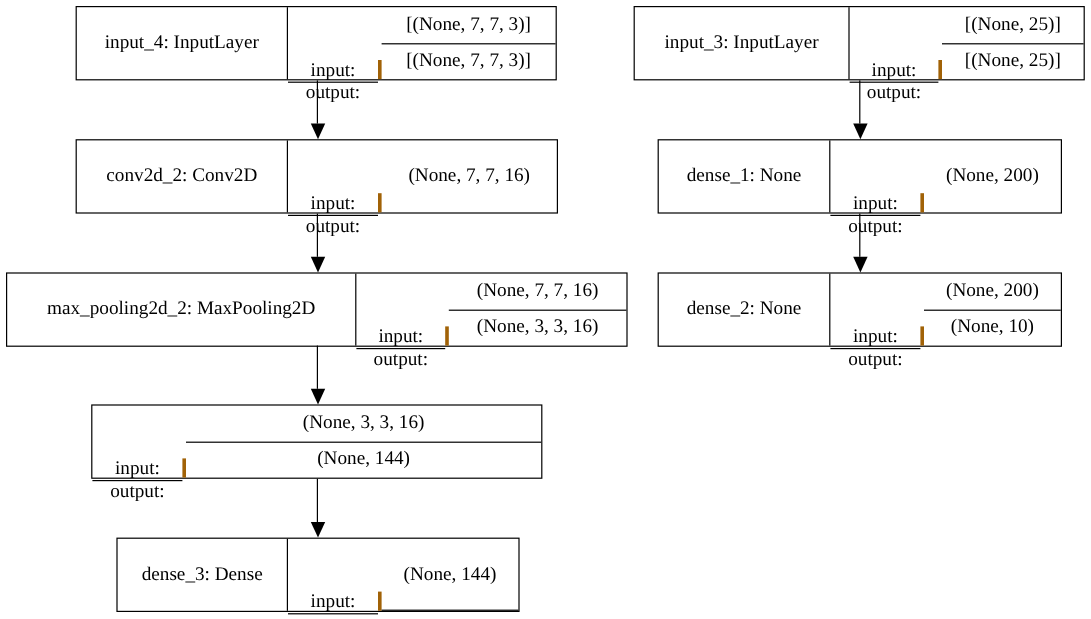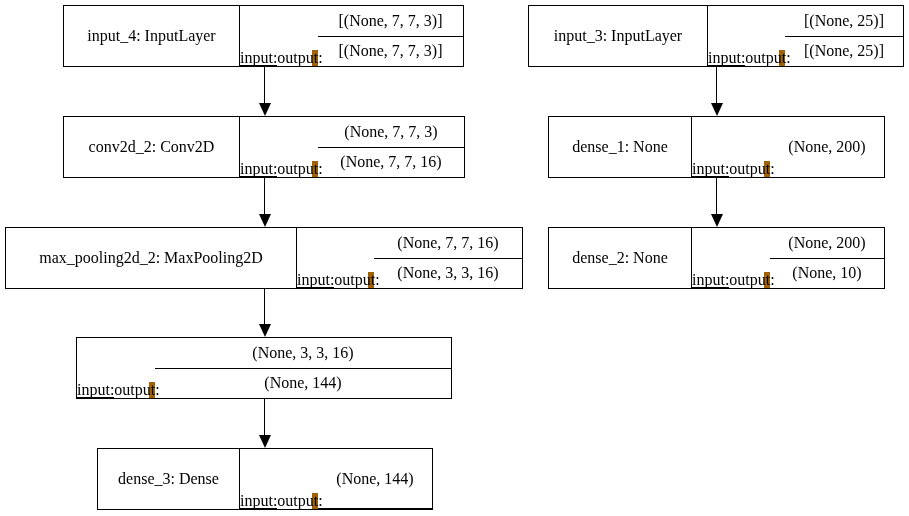--- a/index.html
+++ b/index.html
@@ -24,21 +24,22 @@
     display: flex;
     align-items: center;
     justify-content: center;
     border-right: 1px solid #000000;
     box-sizing: border-box;
     white-space: nowrap;
     flex-shrink: 0;
   }
   .io-col {
     display: flex;
-    border-right: 6px solid #a16207;
+    flex-direction: column;
+    border-right: 3px solid #a16207;
     box-sizing: border-box;
     flex-shrink: 0;
     margin-top: 44px;
   }
   .io-cell {
     flex: 1;
     display: flex;
     align-items: center;
     justify-content: center;
     box-sizing: border-box;
@@ -91,21 +92,20 @@
     </div>
   </div>
 
   <div class="node" style="left:63px; top:116px; width:402px; height:62px;">
     <div class="name-cell" style="width:176px">conv2d_2: Conv2D</div>
     <div class="io-col" style="width:78px">
       <div class="io-cell top">input:</div>
       <div class="io-cell">output:</div>
     </div>
     <div class="val-col">
-      <div class="val-cell top">(None, 7, 7, 3)</div>
       <div class="val-cell">(None, 7, 7, 16)</div>
     </div>
   </div>
 
   <div class="node" style="left:5px; top:227px; width:518px; height:62px;">
     <div class="name-cell" style="width:291px">max_pooling2d_2: MaxPooling2D</div>
     <div class="io-col" style="width:77px">
       <div class="io-cell top">input:</div>
       <div class="io-cell">output:</div>
     </div>

